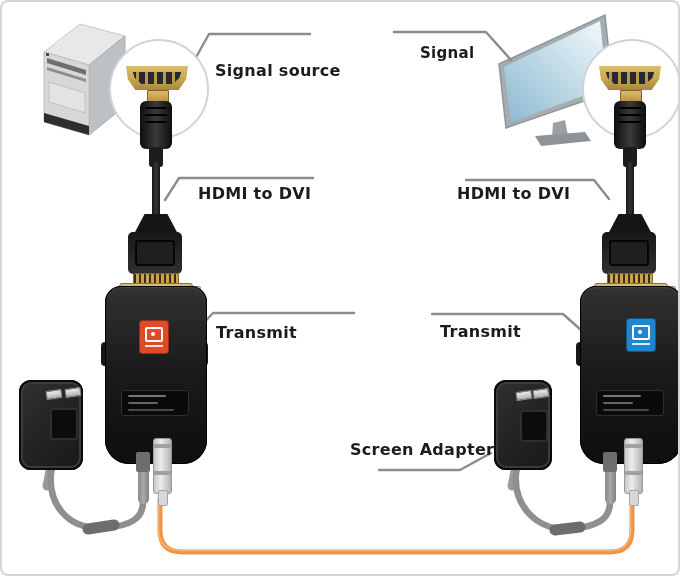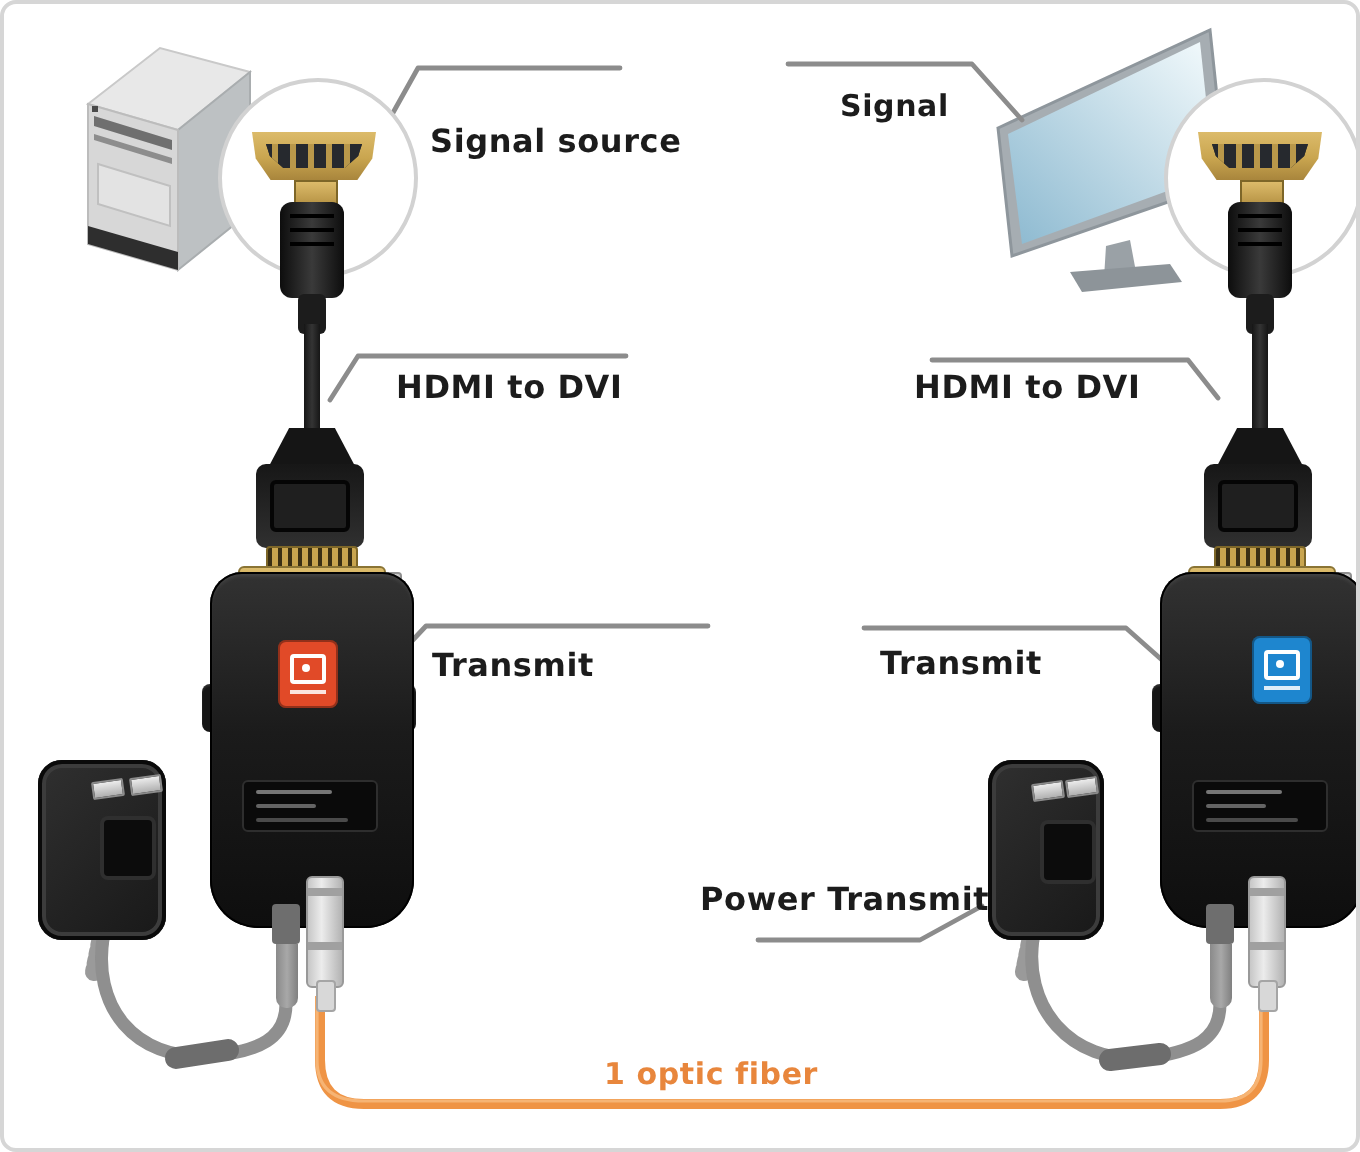--- a/index.html
+++ b/index.html
@@ -238,16 +238,15 @@
     <div class="prong" style="left:39px;top:9px;"></div>
     <div class="ahouse" style="left:26px;top:30px;"></div>
   </div>
 
   <div class="lbl" style="left:213px;top:40px;margin-top:19px;">Signal source</div>
   <div class="lbl small" style="left:418px;top:42px;">Signal</div>
   <div class="lbl" style="left:196px;top:182px;">HDMI to DVI</div>
   <div class="lbl" style="left:455px;top:182px;">HDMI to DVI</div>
   <div class="lbl" style="left:214px;top:321px;">Transmit</div>
   <div class="lbl" style="left:438px;top:320px;">Transmit</div>
-  <div class="lbl" style="left:348px;top:438px;">Power Transmit</div>
-  <div class="lbl orange small" style="left:300px;top:526px;">1 optic fiber</div>
+  <div class="lbl" style="left:348px;top:438px;">Screen Adapter</div>
 
 </div>
 
 </body></html>

